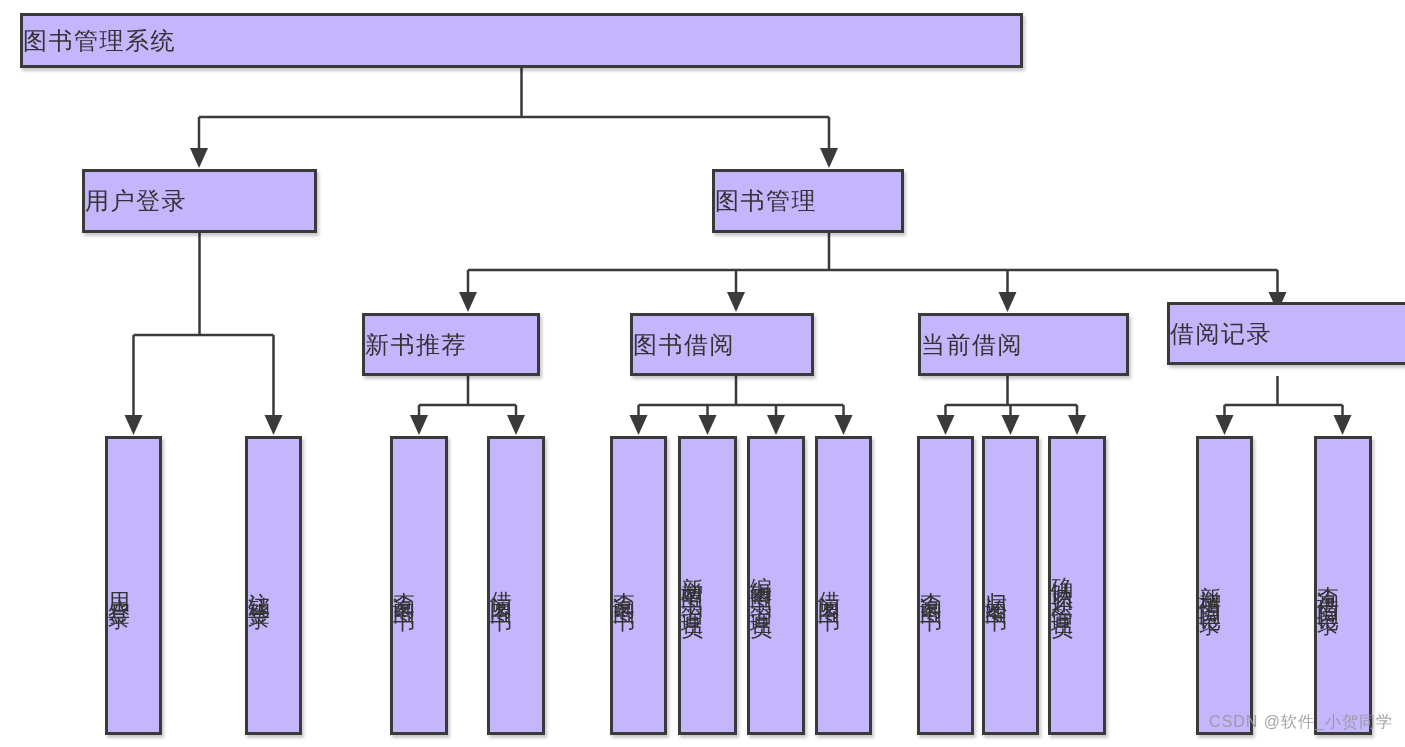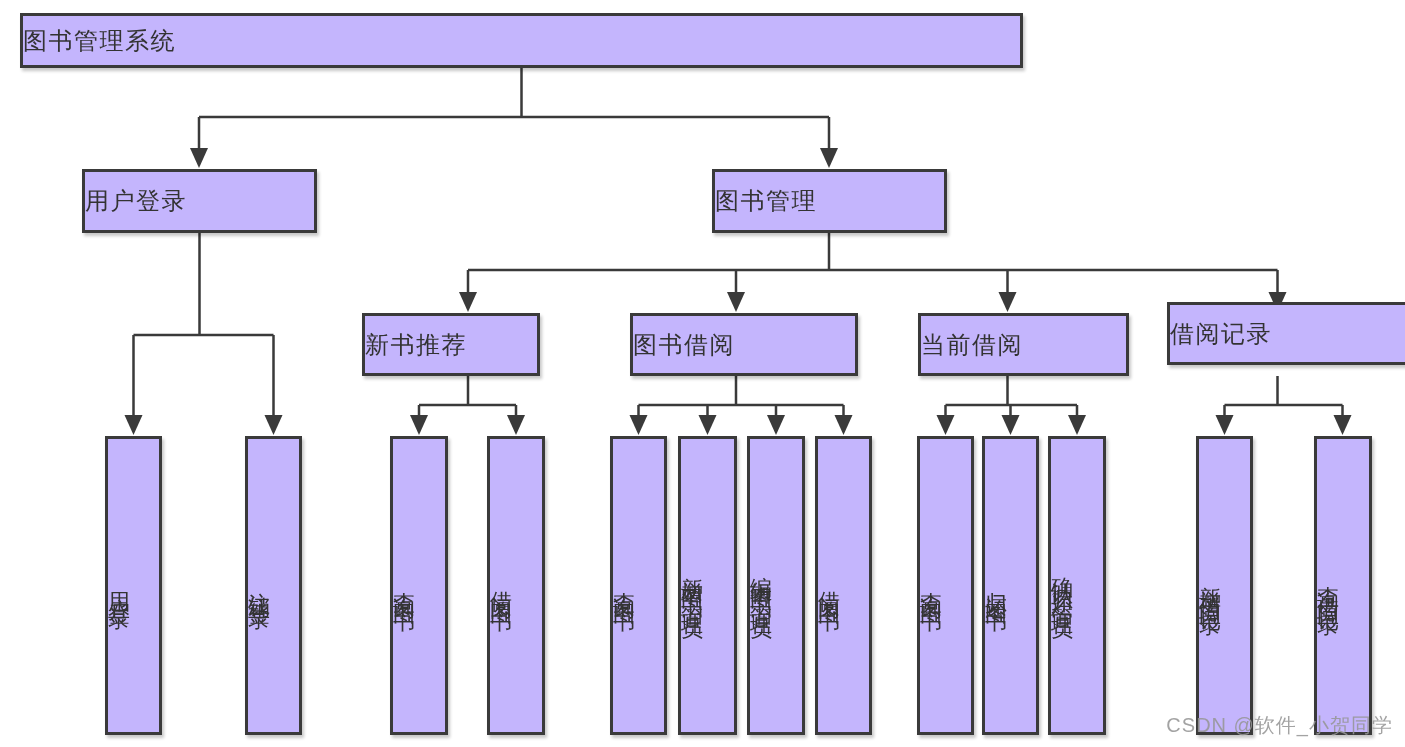--- a/index.html
+++ b/index.html
@@ -43,33 +43,33 @@
     text-orientation: mixed;
     font-size: 22px;
     letter-spacing: 6px;
     line-height: 1;
     white-space: nowrap;
   }
   .watermark {
     position: absolute;
     right: 12px;
     top: 712px;
-    font-size: 20px;
+    font-size: 16px;
     letter-spacing: 1px;
     color: rgba(150, 150, 150, 0.88);
     z-index: 3;
     white-space: nowrap;
   }
 
   
   .n-root        { left: 20px;   top: 13px;  width: 1003px; height: 55px; }
   .n-user-login  { left: 82px;   top: 169px; width: 235px;  height: 64px; }
-  .n-book-mgmt   { left: 712px;  top: 169px; width: 235px;  height: 64px; }
+  .n-book-mgmt   { left: 712px;  top: 169px; width: 192px;  height: 64px; }
   .n-new-books   { left: 362px;  top: 313px; width: 178px;  height: 63px; }
-  .n-book-borrow { left: 630px;  top: 313px; width: 228px;  height: 63px; }
+  .n-book-borrow { left: 630px;  top: 313px; width: 184px;  height: 63px; }
   .n-cur-borrow  { left: 902px;  top: 313px; width: 211px;  height: 63px; margin-left: 16px; }
   .n-records     { left: 1167px; top: 302px; width: 266px;  height: 63px; }
 
   .leaf { top: 436px; width: 57px; height: 299px; }
   .lf-1  { left: 105px; }
   .lf-2  { left: 245px; }
   .lf-3  { left: 390px; width: 58px; }
   .lf-4  { left: 487px; width: 58px; }
   .lf-5  { left: 610px; }
   .lf-6  { left: 678px; width: 59px; }

